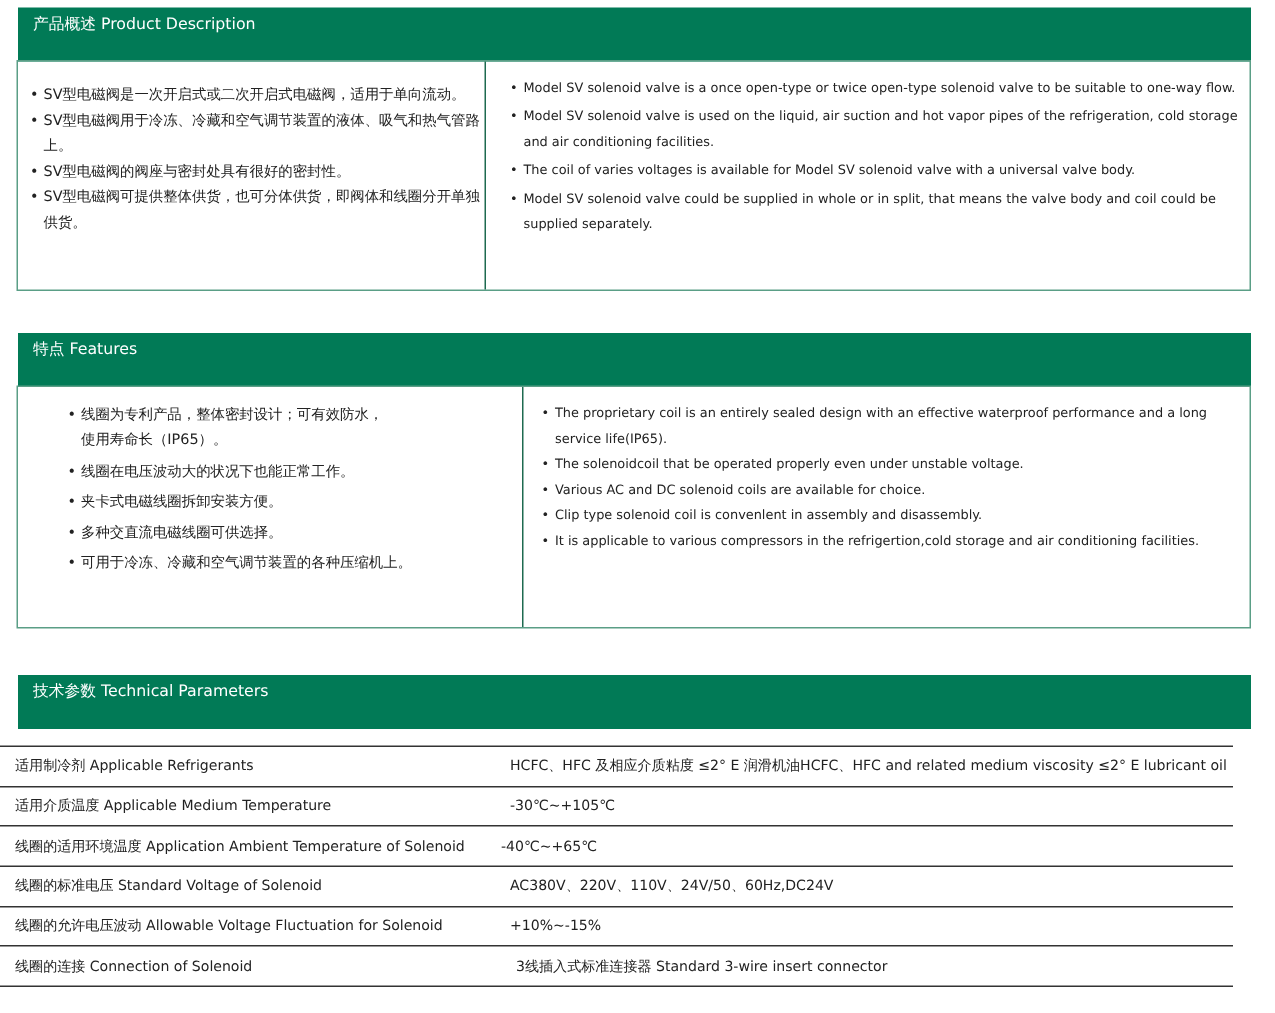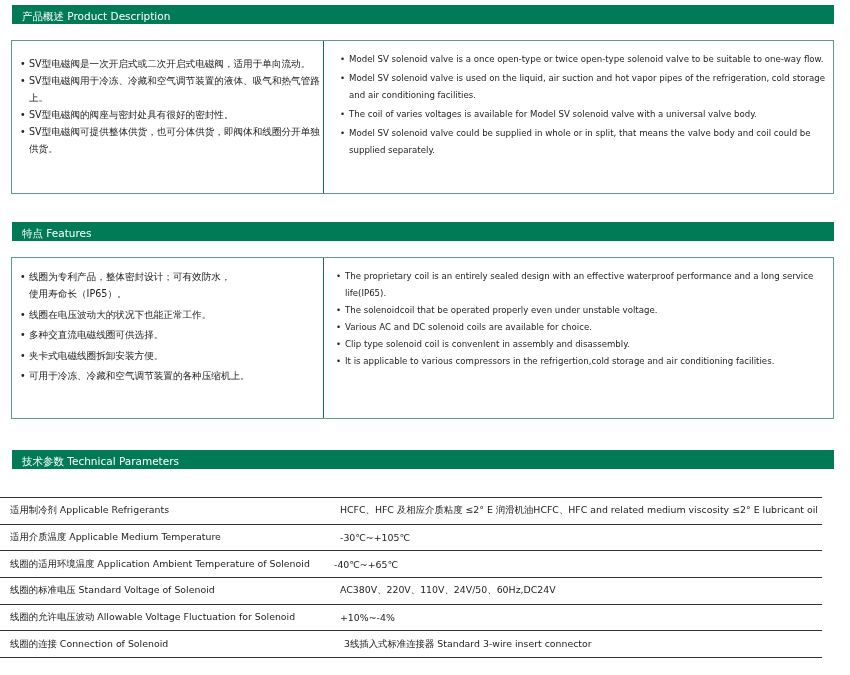--- a/index.html
+++ b/index.html
@@ -2,21 +2,21 @@
 <html><head>
 <meta charset="utf-8">
 <style>
   html, body { margin: 0; padding: 0; background: #ffffff; }
   body {
     width: 850px; height: 675px; position: relative; overflow: hidden;
     font-family: "DejaVu Sans", "Liberation Sans", sans-serif;
     color: #222;
   }
   .bar {
-    position: absolute; left: 12px; width: 822px; height: 19px;
+    position: absolute; left: 12px; width: 822px; height: 36px;
     background: #017a56; color: #fff; font-size: 10.5px;
     line-height: 23px; padding-left: 10px; box-sizing: border-box;
   }
   .panel {
     position: absolute; left: 11px; width: 823px;
     border: 1.5px solid #5a9e86; box-sizing: border-box;
     display: flex;
   }
   .col-left {
     width: 312px; border-right: 1.5px solid #1e6a50; box-sizing: border-box;
@@ -58,28 +58,28 @@
     <ul class="en">
       <li>Model SV solenoid valve is a once open-type or twice open-type solenoid valve to be suitable to one-way flow.</li>
       <li>Model SV solenoid valve is used on the liquid, air suction and hot vapor pipes of the refrigeration, cold storage and air conditioning facilities.</li>
       <li>The coil of varies voltages is available for Model SV solenoid valve with a universal valve body.</li>
       <li>Model SV solenoid valve could be supplied in whole or in split, that means the valve body and coil could be supplied separately.</li>
     </ul>
   </div>
 </div>
 
 <div class="bar" style="top:222px;">特点 Features</div>
-<div class="panel" style="top:257px; height:162px;">
+<div class="panel" style="top:257px; height:162px;padding-left:25px;">
   <div class="col-left" style="padding-top:10px;">
     <ul class="feat-cn">
       <li style="white-space:pre-line;">线圈为专利产品，整体密封设计；可有效防水，
 使用寿命长（IP65）。</li>
       <li>线圈在电压波动大的状况下也能正常工作。</li>
+      <li>夹卡式电磁线圈拆卸安装方便。</li>
       <li>多种交直流电磁线圈可供选择。</li>
-      <li>夹卡式电磁线圈拆卸安装方便。</li>
       <li>可用于冷冻、冷藏和空气调节装置的各种压缩机上。</li>
     </ul>
   </div>
   <div class="col-right" style="padding-top:10px; padding-left:12px;">
     <ul class="en tight">
       <li>The proprietary coil is an entirely sealed design with an effective waterproof performance and a long service life(IP65).</li>
       <li>The solenoidcoil that be operated properly even under unstable voltage.</li>
       <li>Various AC and DC solenoid coils are available for choice.</li>
       <li>Clip type solenoid coil is convenlent in assembly and disassembly.</li>
       <li>It is applicable to various compressors in the refrigertion,cold storage and air conditioning facilities.</li>
@@ -101,20 +101,20 @@
   <tr>
     <td class="k">线圈的适用环境温度 Application Ambient Temperature of Solenoid</td>
     <td class="v" style="padding-left:2px;">-40℃~+65℃</td>
   </tr>
   <tr>
     <td class="k">线圈的标准电压 Standard Voltage of Solenoid</td>
     <td class="v">AC380V、220V、110V、24V/50、60Hz,DC24V</td>
   </tr>
   <tr>
     <td class="k">线圈的允许电压波动 Allowable Voltage Fluctuation for Solenoid</td>
-    <td class="v">+10%~-4%</td>
+    <td class="v">+10%~-15%</td>
   </tr>
   <tr>
     <td class="k">线圈的连接 Connection of Solenoid</td>
     <td class="v" style="padding-left:12px;">3线插入式标准连接器 Standard 3-wire insert connector</td>
   </tr>
 </tbody>
   </table>
 
 </body></html>

